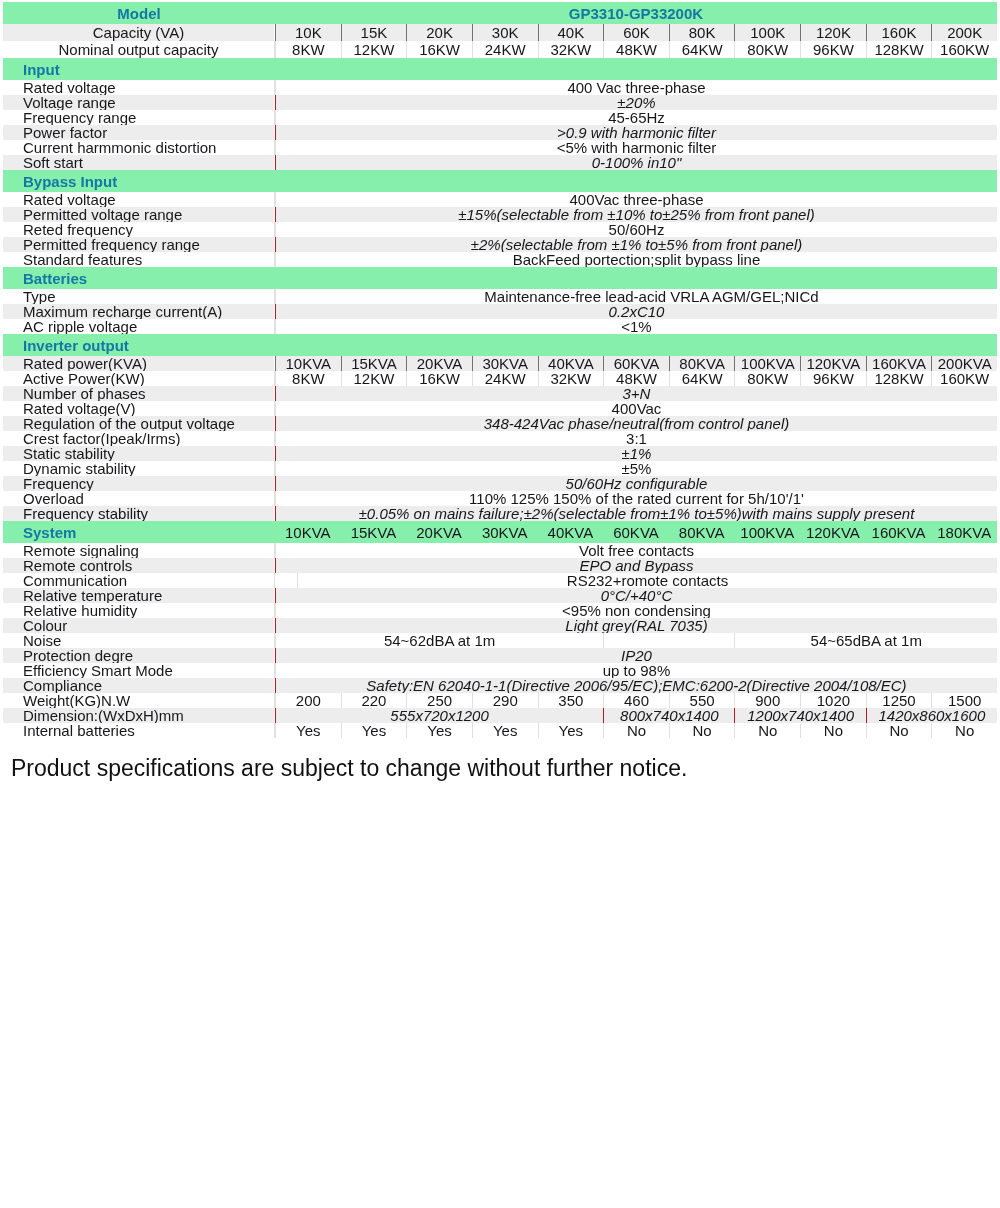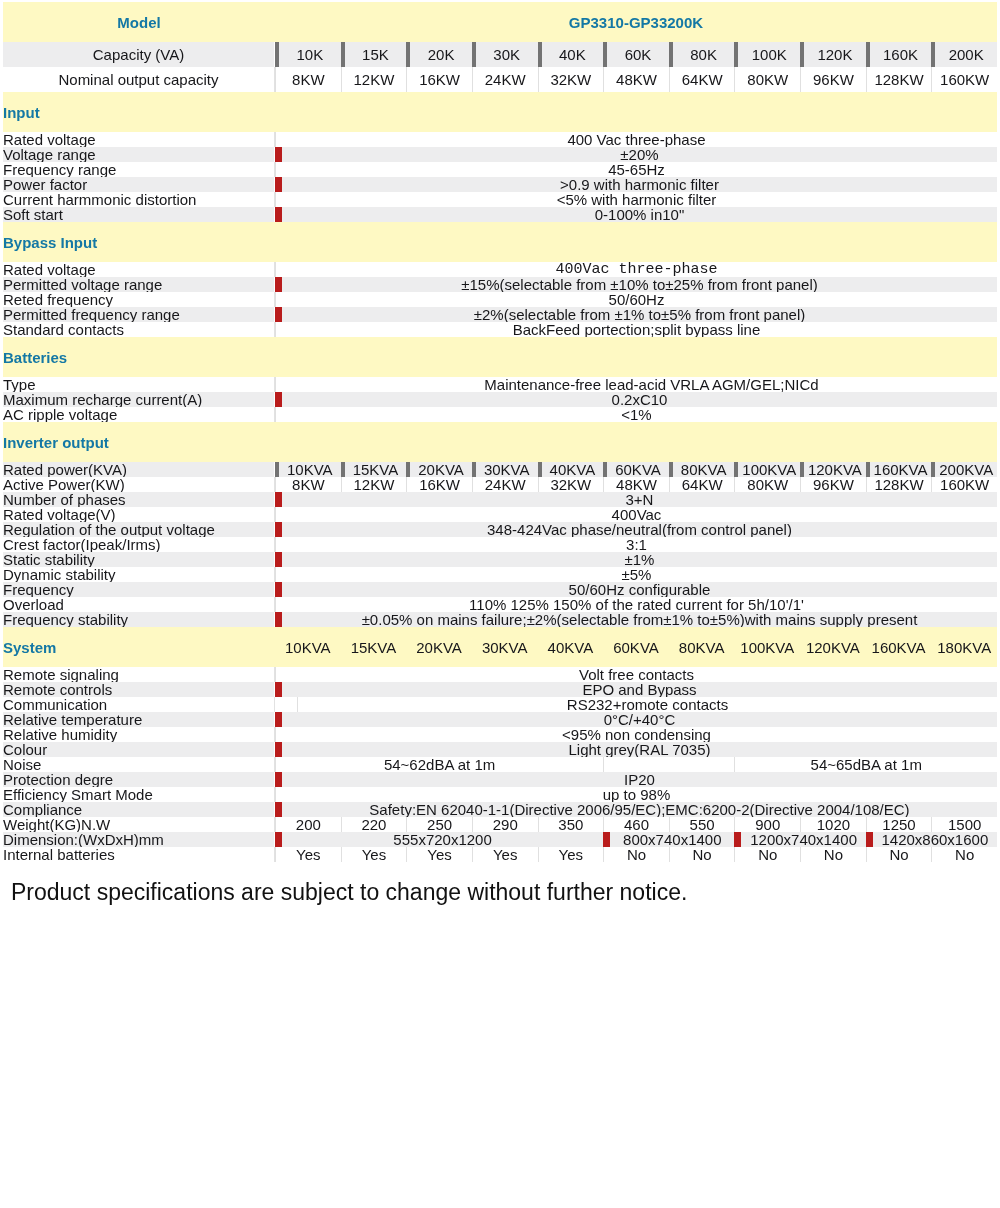--- a/index.html
+++ b/index.html
@@ -13,47 +13,47 @@
   .page { padding:2px 3px 0 3px; }
   .table { width:994px; }
 
   .row {
     display:grid;
     grid-template-columns:272px repeat(11, 1fr);
     height:15px;
     background:#ffffff;
   }
   .row.model { height:26px; }
-  .row.top   { height:25px; }
-  .row.bar   { height:40px; background:#fef9c3; }
+  .row.top   { height:17px; }
+  .row.bar   { height:22px; background:#86efac; }
   .row.shaded{ background:#ededee; }
 
   .cell {
     display:flex; align-items:center; justify-content:center;
     font-size:15px; line-height:1;
     white-space:nowrap; overflow:hidden;
     min-width:0;
   }
   .cell.label {
     justify-content:flex-start;
-    padding-left:0;
+    padding-left:20px;
     border-right:1px solid #e2e2e2;
   }
   .row.top .cell.label, .row.model .cell.label {
     justify-content:center; padding-left:0;
   }
   .row.bar .cell.label { border-right:none; }
 
   .accent { color:#1478a5; font-weight:bold; }
 
   .cell.val, .cell.span, .cell.seg { border-left:1px solid #e0e0e0; }
   .cell.val:first-of-type { border-left:none; }
   .row.bar .cell { border-left:none; border-right:none; }
-  .row.shaded .cell.val { border-left:4px solid #737373; }
-  .row.shaded .cell.span, .row.shaded .cell.seg { border-left:7px solid #b91c1c; }
+  .row.shaded .cell.val { border-left:1px solid #737373; }
+  .row.shaded .cell.span, .row.shaded .cell.seg { border-left:1px solid #b91c1c;font-style:italic; }
   .row.shaded .cell.label { border-right:1px solid #ffffff; }
 
   .footer-note {
     margin:17px 0 0 8px;
     font-size:23px;
     color:#111111;
   }
 </style>
 </head>
 <body>
@@ -119,36 +119,36 @@
       <div class="row shaded">
         <div class="cell label">Soft start</div>
         <div class="cell span" style="grid-column: 2 / -1;">0-100% in10"</div>
       </div>
       <div class="row bar">
         <div class="cell label accent">Bypass Input</div>
         <div class="cell span" style="grid-column: 2 / -1;"></div>
       </div>
       <div class="row">
         <div class="cell label">Rated voltage</div>
-        <div class="cell span" style="grid-column: 2 / -1; font-family: Liberation Mono, monospace;">400Vac three-phase</div>
+        <div class="cell span" style="grid-column: 2 / -1;">400Vac three-phase</div>
       </div>
       <div class="row shaded">
         <div class="cell label">Permitted voltage range</div>
         <div class="cell span" style="grid-column: 2 / -1;">±15%(selectable from ±10% to±25% from front panel)</div>
       </div>
       <div class="row">
         <div class="cell label">Reted frequency</div>
         <div class="cell span" style="grid-column: 2 / -1;">50/60Hz</div>
       </div>
       <div class="row shaded">
         <div class="cell label">Permitted frequency range</div>
         <div class="cell span" style="grid-column: 2 / -1;">±2%(selectable from ±1% to±5% from front panel)</div>
       </div>
       <div class="row">
-        <div class="cell label">Standard contacts</div>
+        <div class="cell label">Standard features</div>
         <div class="cell span" style="grid-column: 2 / -1;">BackFeed portection;split bypass line</div>
       </div>
       <div class="row bar">
         <div class="cell label accent">Batteries</div>
         <div class="cell span" style="grid-column: 2 / -1;"></div>
       </div>
       <div class="row">
         <div class="cell label">Type</div>
         <div class="cell span" style="grid-column: 2 / -1; padding-left: 30px;">Maintenance-free lead-acid VRLA AGM/GEL;NICd</div>
       </div>

